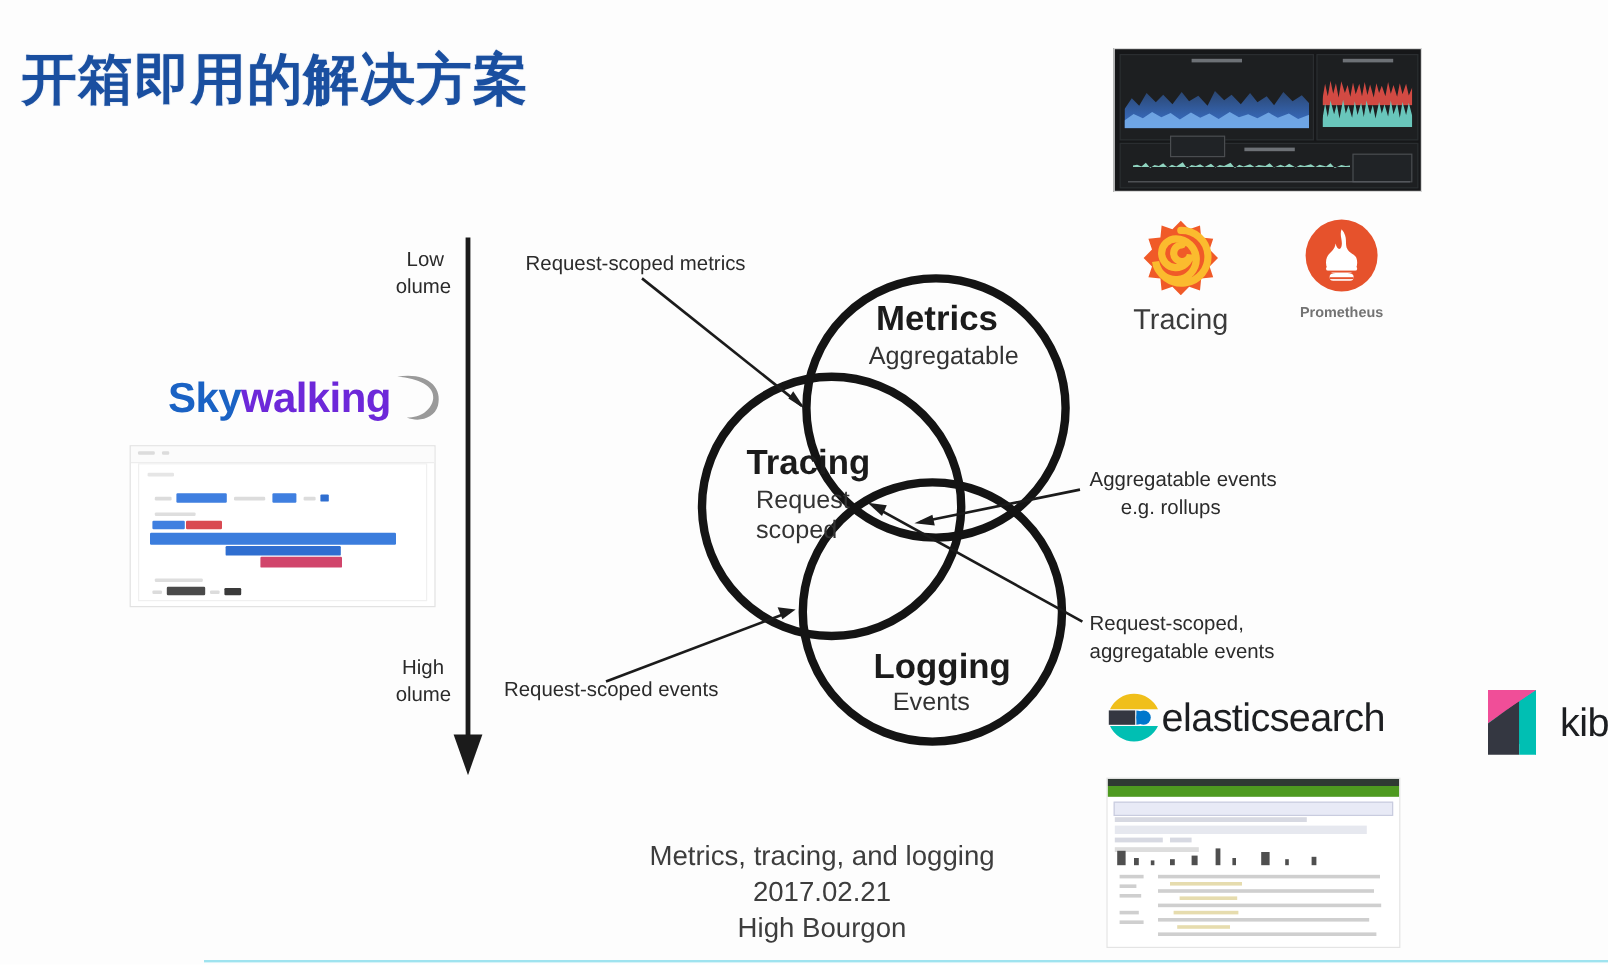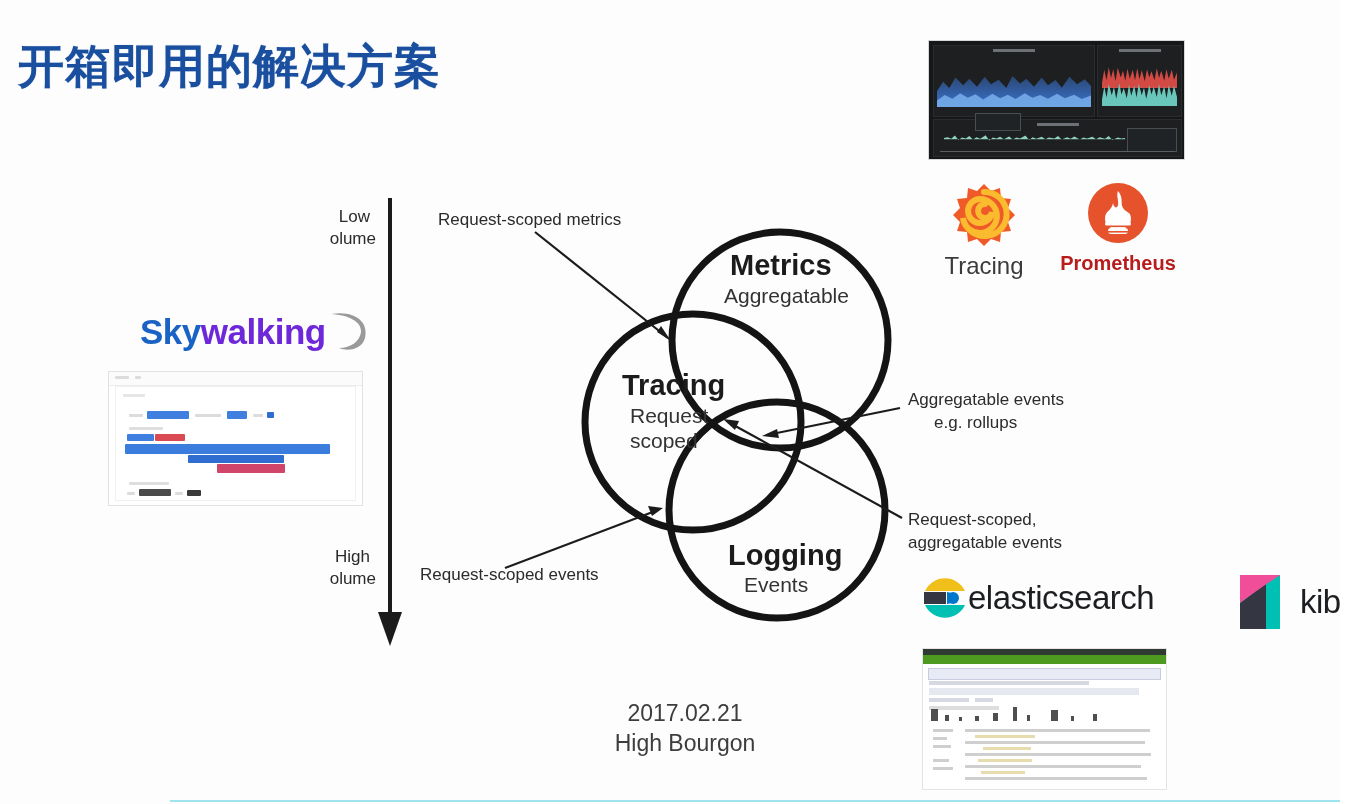--- a/index.html
+++ b/index.html
@@ -178,21 +178,21 @@
     position: absolute;
     left: 185px;
     top: -4px;
   }
 
   
   #grafana-logo { left: 930px; top: 182px; width: 108px; text-align:center; }
   #grafana-logo .brand-label { font-size: 24px; color:#3b3b3b; margin-top:2px; }
   
   #prometheus-logo { left: 1048px; top: 182px; width: 140px; text-align:center; }
-  #prometheus-logo .brand-label { font-size: 20px; color:#b91c1c; font-weight:bold; margin-top:4px; }
+  #prometheus-logo .brand-label { font-size: 12px; color:#737373; font-weight:bold; margin-top:4px; }
 
   
   #elasticsearch-logo { left: 922px; top: 575px; display:flex; align-items:center; }
   #elasticsearch-logo .brand-label { font-size: 33px; color:#1c1e21; margin-left: 0; letter-spacing:-.5px; }
   
   #kibana-logo { left: 1236px; top: 573px; display:flex; align-items:center; }
   #kibana-logo .brand-label { font-size: 33px; color:#1c1e21; margin-left: 16px; letter-spacing:-.5px; }
 
   #bottom-rule {
     position: absolute;
@@ -258,20 +258,21 @@
     </g>
 
     <g>
       <text class="callout-text" x="90" y="400">Request-scoped events</text>
       <line x1="175" y1="388" x2="328" y2="330" stroke="#1b1b1b" stroke-width="2.2"></line>
       <polygon points="333,328 318,326 322,336" fill="#1b1b1b"></polygon>
     </g>
   </svg>
 
   <div id="caption">
+    <div>Metrics, tracing, and logging</div>
     <div>2017.02.21</div>
     <div>High Bourgon</div>
   </div>
 
   <div id="grafana-thumb" class="thumb">
     <div class="gpanel" style="left:4px;top:4px;width:160px;height:70px;">
       <div class="gtitle"></div>
       <div class="garea-blue"></div>
       <div class="garea-blue2"></div>
       <div class="gticks"></div>

